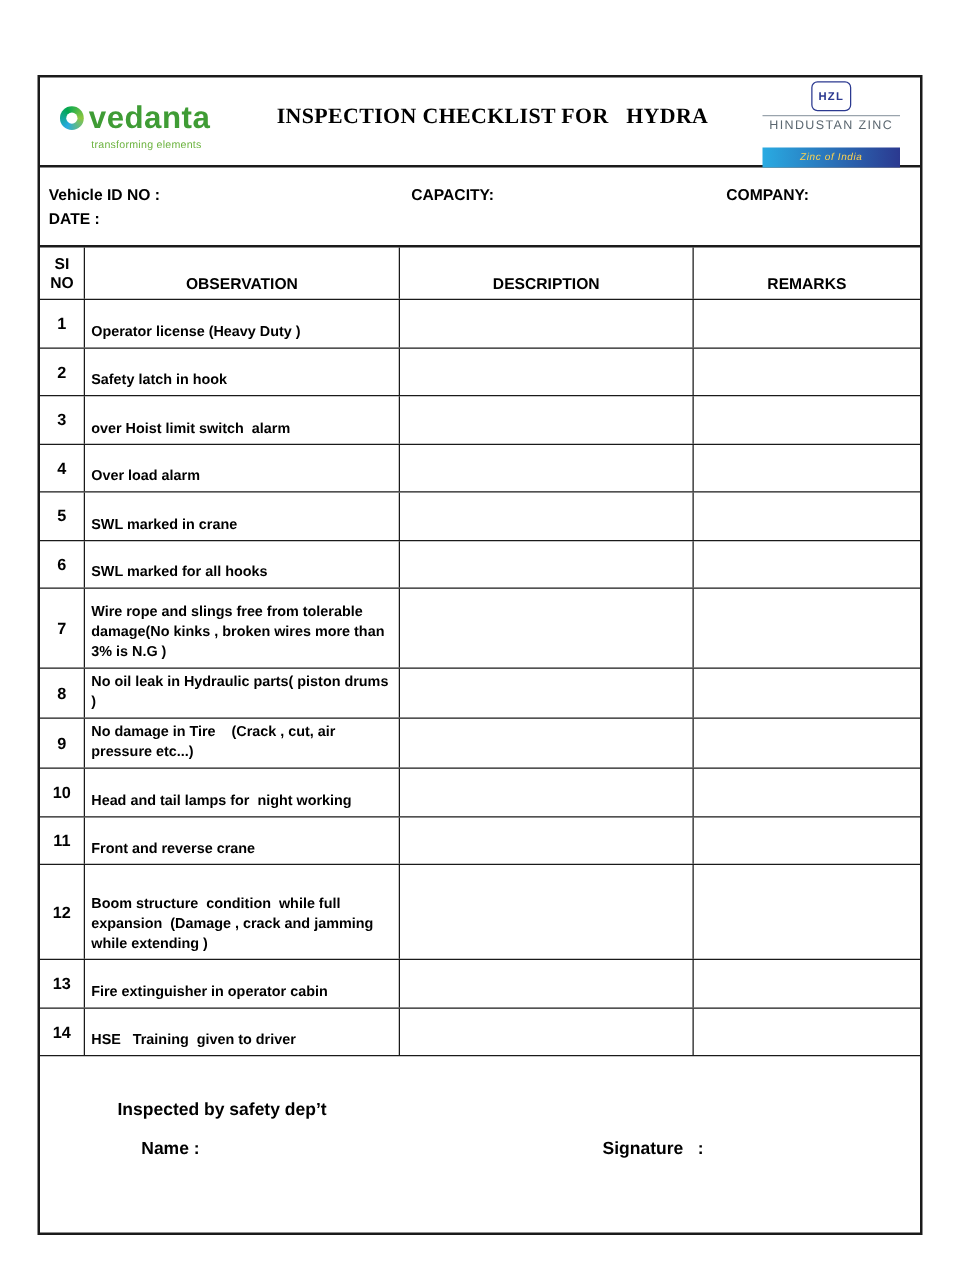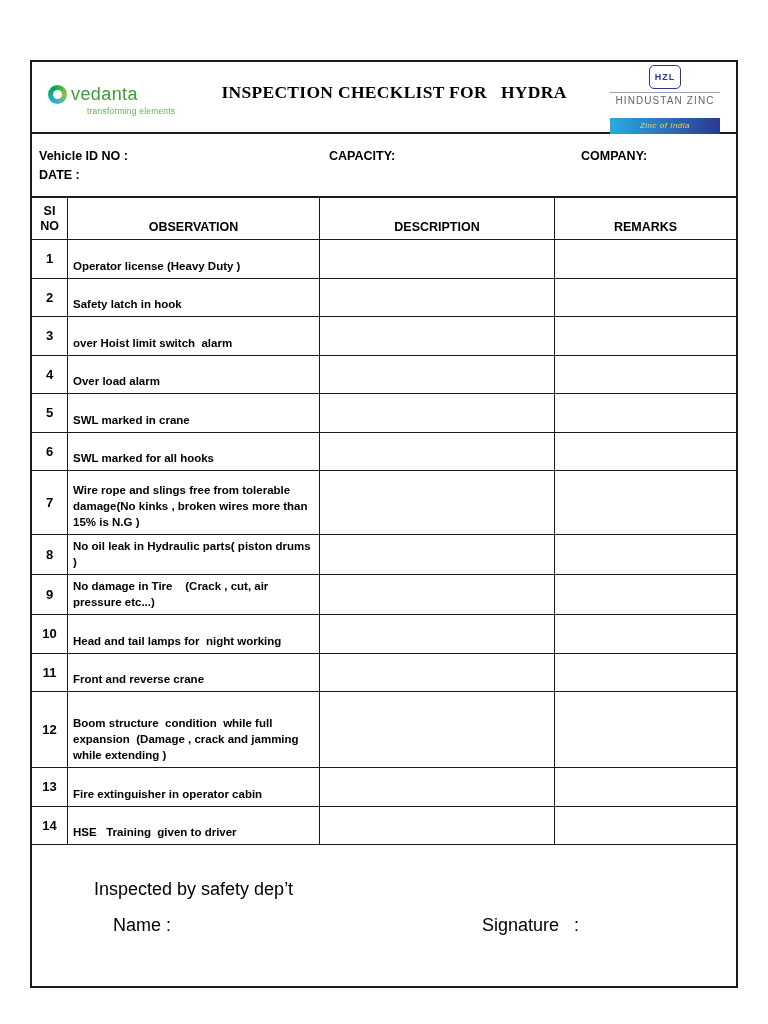--- a/index.html
+++ b/index.html
@@ -28,22 +28,22 @@
     padding: 0 16px;
   }
   .vedanta { width: 130px; padding-top: 6px; }
   .v-top { display: flex; align-items: center; gap: 4px; }
   .v-swirl {
     width: 19px; height: 19px; border-radius: 50%;
     background: conic-gradient(from 210deg, #27aae1, #00a651, #8dc63f, #27aae1);
     position: relative; flex: 0 0 auto;
   }
   .v-swirl::after { content:""; position:absolute; inset:5px; background:#fff; border-radius:50%; }
-  .v-name { font-size: 18px; font-weight: normal; color: #3f9c35; letter-spacing: .4px; }
-  .v-tag { font-size: 8.5px; color: #6cb33f; margin-left: 39px; margin-top: 1px; letter-spacing: .2px; }
+  .v-name { font-size: 25px; font-weight: bold; color: #3f9c35; letter-spacing: .4px; }
+  .v-tag { font-size: 8.5px; color: #6cb33f; margin-left: 25px; margin-top: 1px; letter-spacing: .2px; }
   .title {
     flex: 1;
     text-align: center;
     font-family: "Liberation Serif", serif;
     font-weight: bold;
     font-size: 17.5px;
     letter-spacing: .3px;
     white-space: pre;
     padding-bottom: 10px;
   }
@@ -106,21 +106,21 @@
     display: flex; align-items: flex-end; justify-content: center;
     font-weight: bold; font-size: 12.5px;
     padding-bottom: 5px;
   }
   .th-si {
     display: flex; flex-direction: column; align-items: center; justify-content: center;
     font-weight: bold; font-size: 12.5px; line-height: 15px;
   }
 
   
-  .footer { padding: 34px 0 0 62px; font-weight: normal; font-size: 18px; }
+  .footer { padding: 34px 0 0 62px; font-weight: bold; font-size: 14px; }
   .f-row { margin-top: 15px; position: relative; padding-left: 19px; }
   .f-sig { position: absolute; left: 388px; top: 0; white-space: pre; }
 </style>
 </head>
 <body>
 
 <div class="page">
 
   <div class="header">
     <div class="vedanta">
@@ -188,21 +188,21 @@
     <div class="cell c-rem"></div>
   </div>
   <div class="trow">
     <div class="cell c-si">6</div>
     <div class="cell c-desc">SWL marked for all hooks</div>
     <div class="cell c-obs"></div>
     <div class="cell c-rem"></div>
   </div>
   <div class="trow r7">
     <div class="cell c-si">7</div>
-    <div class="cell c-desc">Wire rope and slings free from tolerable damage(No kinks , broken wires more than 15% is N.G )</div>
+    <div class="cell c-desc">Wire rope and slings free from tolerable damage(No kinks , broken wires more than 3% is N.G )</div>
     <div class="cell c-obs"></div>
     <div class="cell c-rem"></div>
   </div>
   <div class="trow">
     <div class="cell c-si">8</div>
     <div class="cell c-desc">No oil leak in Hydraulic parts( piston drums )</div>
     <div class="cell c-obs"></div>
     <div class="cell c-rem"></div>
   </div>
   <div class="trow">

